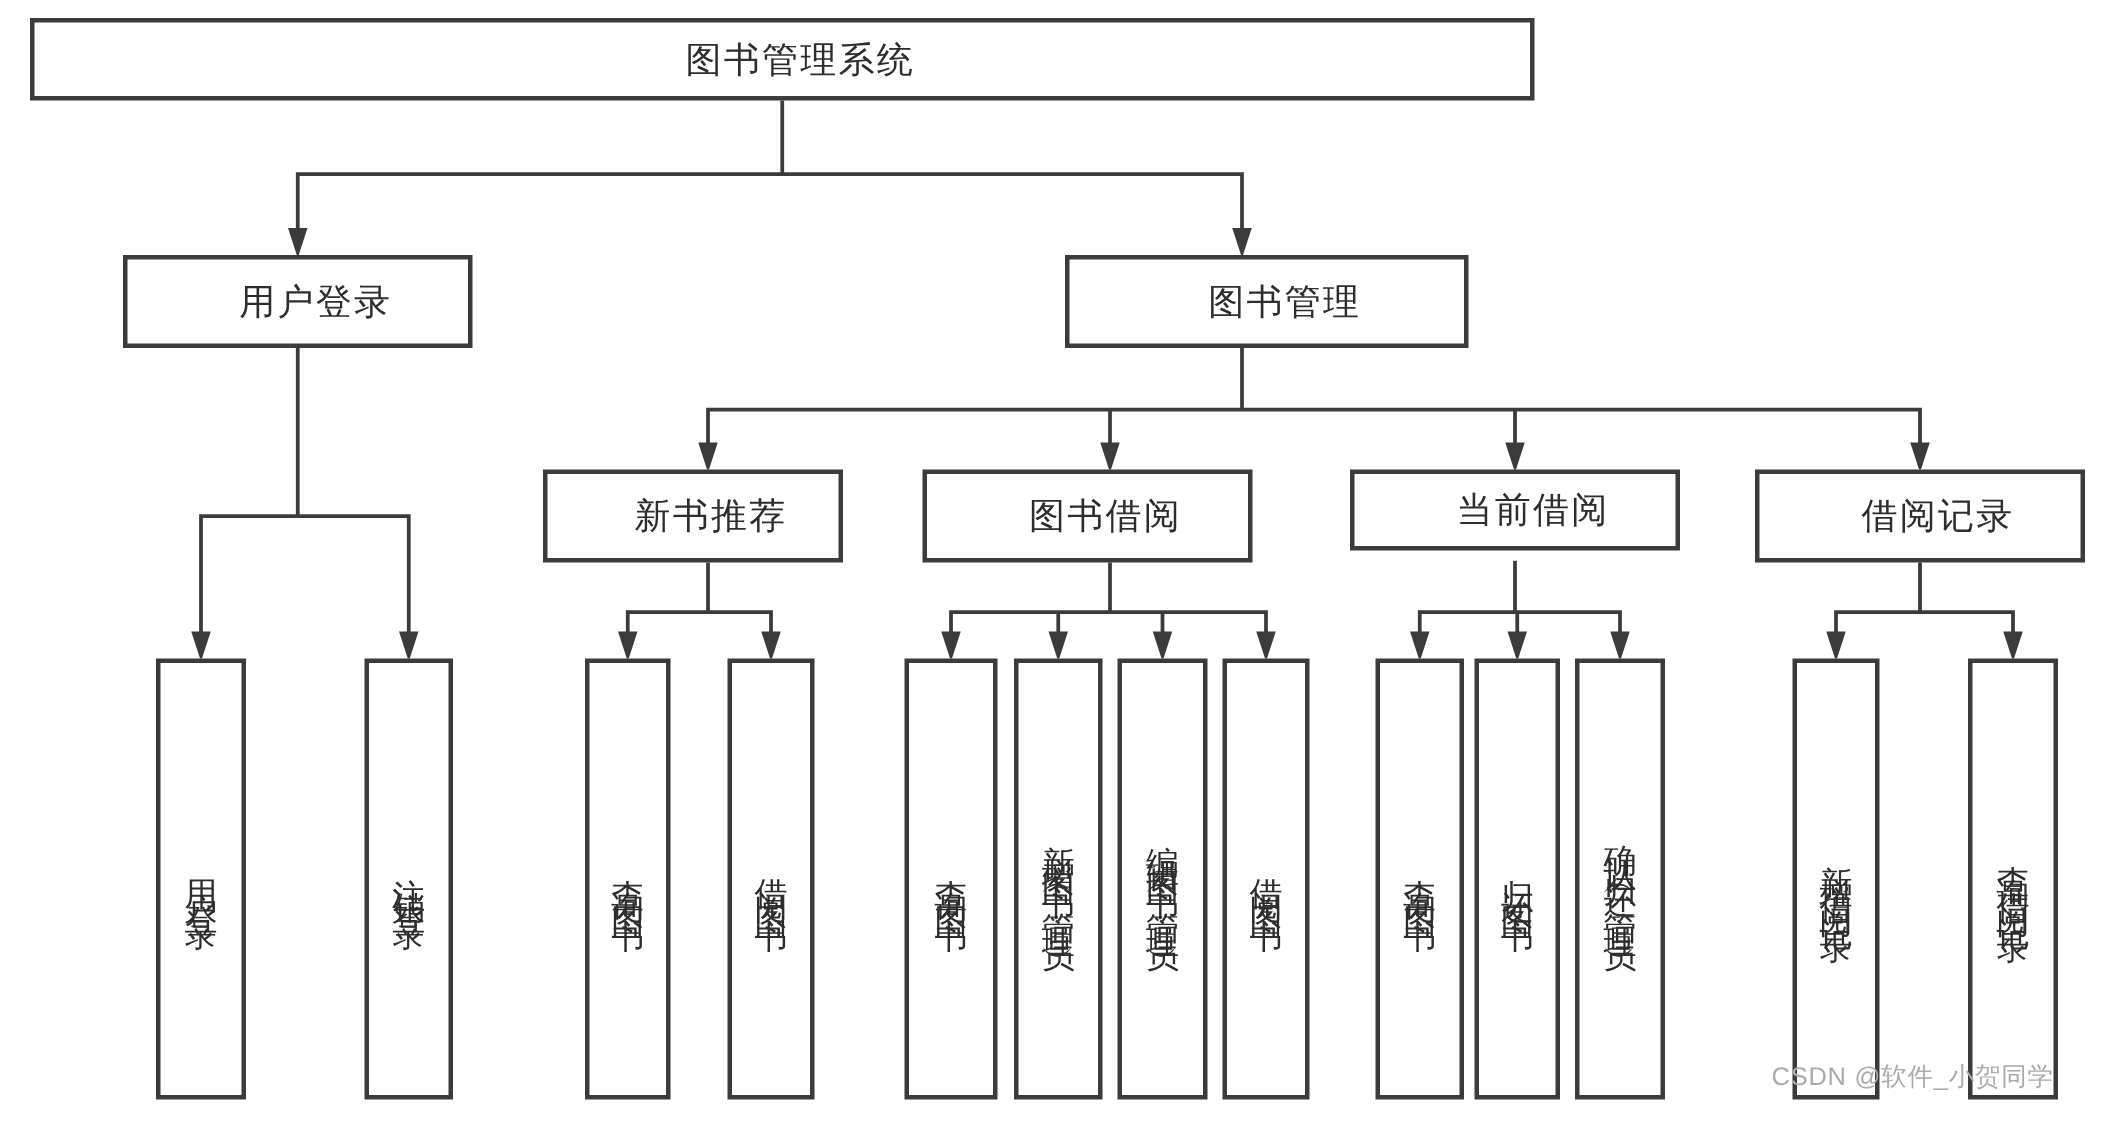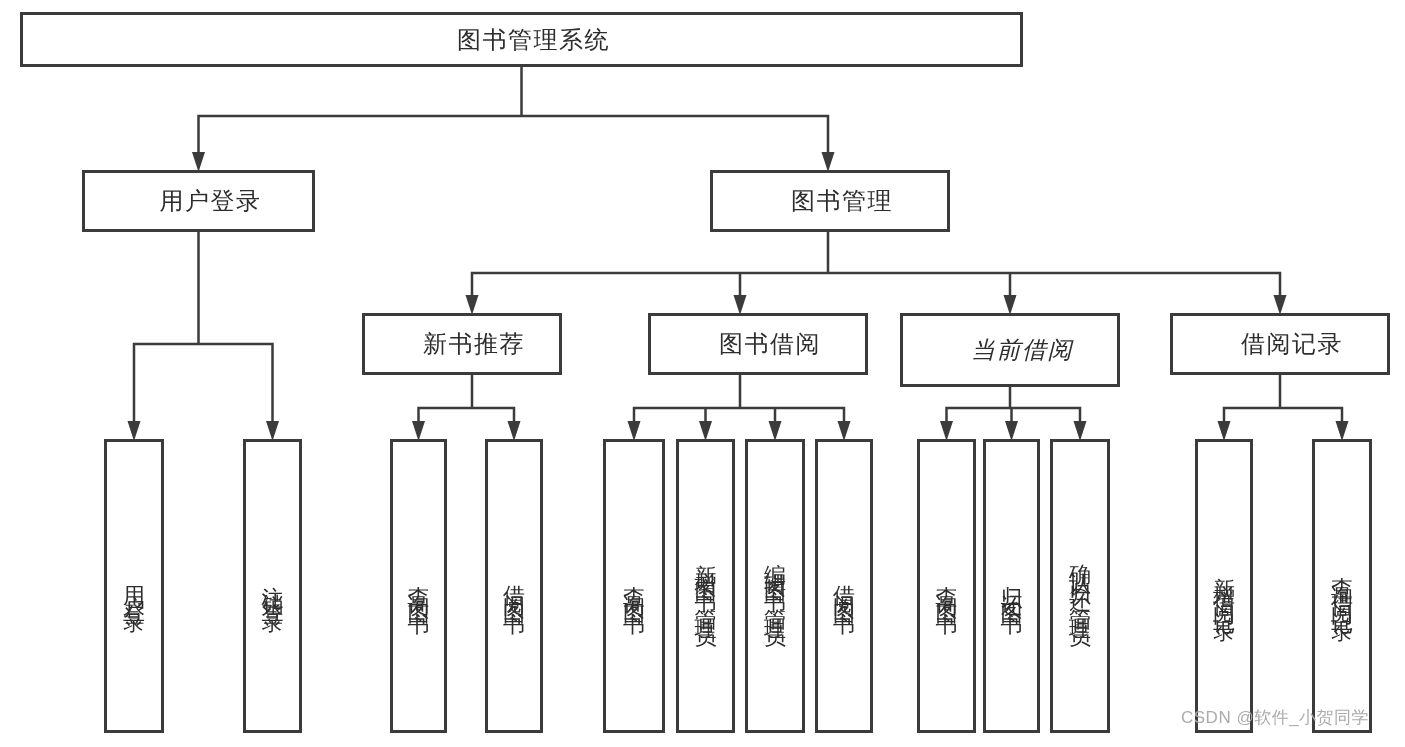--- a/index.html
+++ b/index.html
@@ -75,48 +75,48 @@
       </div>
       <div class="node h" style="left: 82px; top: 170px; width: 233px; height: 62px;">
         <span>用户登录</span>
       </div>
       <div class="node v" style="left: 104px; top: 439px; width: 60px; height: 294px;">
         <span class="vtext">用户登录</span>
       </div>
       <div class="node v" style="left: 243px; top: 439px; width: 59px; height: 294px;">
         <span class="vtext">注销登录</span>
       </div>
-      <div class="node h" style="left: 710px; top: 170px; width: 240px; height: 62px;">
+      <div class="node h" style="left: 710px; top: 170px; width: 269px; height: 62px;">
         <span>图书管理</span>
       </div>
       <div class="node h" style="left: 362px; top: 313px; width: 200px; height: 62px;">
         <span>新书推荐</span>
       </div>
       <div class="node v" style="left: 390px; top: 439px; width: 57px; height: 294px;">
         <span class="vtext">查询图书</span>
       </div>
       <div class="node v" style="left: 485px; top: 439px; width: 58px; height: 294px;">
         <span class="vtext">借阅图书</span>
       </div>
-      <div class="node h" style="left: 648px; top: 313px; width: 220px; height: 62px;">
+      <div class="node h" style="left: 615px; top: 313px; width: 220px; height: 62px;">
         <span>图书借阅</span>
       </div>
       <div class="node v" style="left: 603px; top: 439px; width: 62px; height: 294px;">
         <span class="vtext">查询图书</span>
       </div>
       <div class="node v" style="left: 676px; top: 439px; width: 59px; height: 294px;">
         <span class="vtext">新增图书（管理员）</span>
       </div>
       <div class="node v" style="left: 745px; top: 439px; width: 60px; height: 294px;">
         <span class="vtext">编辑图书（管理员）</span>
       </div>
       <div class="node v" style="left: 815px; top: 439px; width: 58px; height: 294px;">
         <span class="vtext">借阅图书</span>
       </div>
-      <div class="node h" style="left: 900px; top: 313px; width: 220px; height: 74px; font-style: italic;">
+      <div class="node h" style="left: 900px; top: 313px; width: 220px; height: 54px;">
         <span>当前借阅</span>
       </div>
       <div class="node v" style="left: 917px; top: 439px; width: 59px; height: 294px;">
         <span class="vtext">查询图书</span>
       </div>
       <div class="node v" style="left: 983px; top: 439px; width: 57px; height: 294px;">
         <span class="vtext">归还图书</span>
       </div>
       <div class="node v" style="left: 1050px; top: 439px; width: 60px; height: 294px;">
         <span class="vtext">确认归还（管理员）</span>

